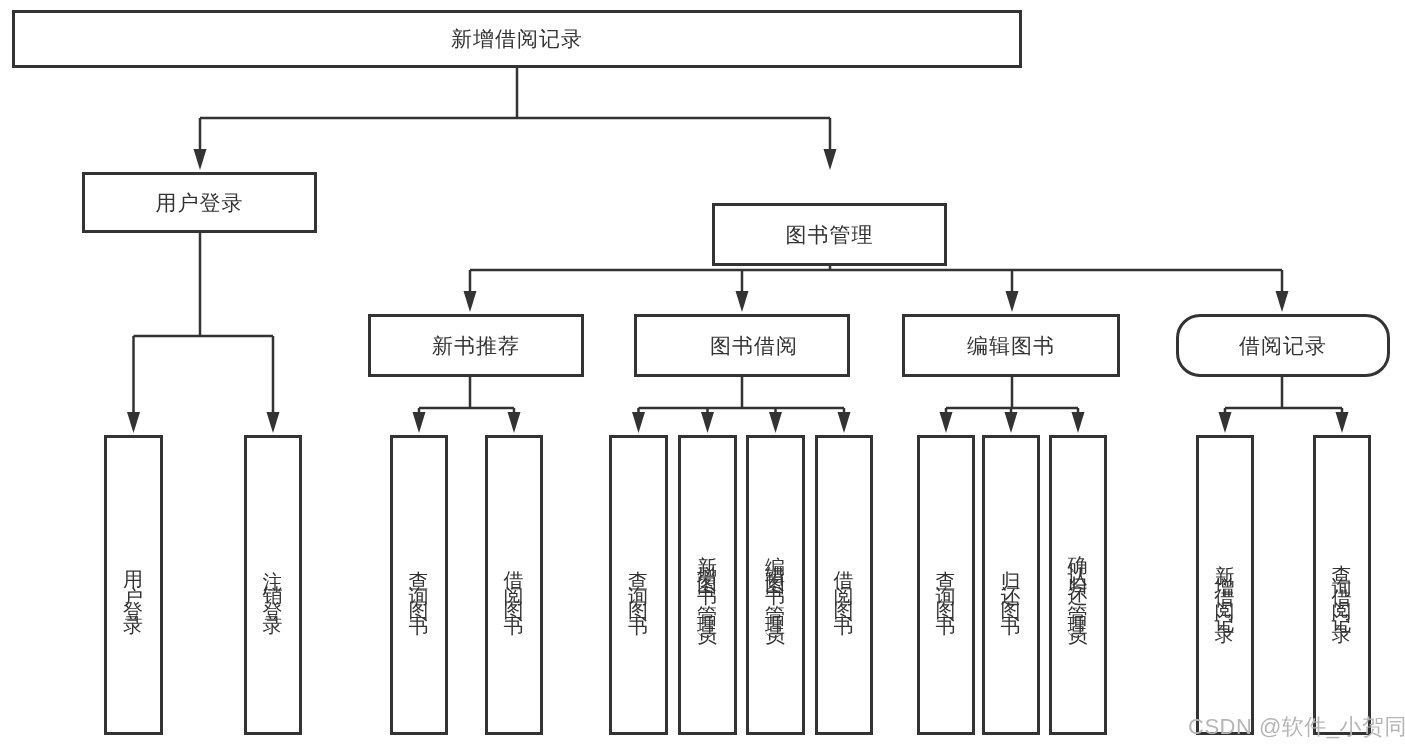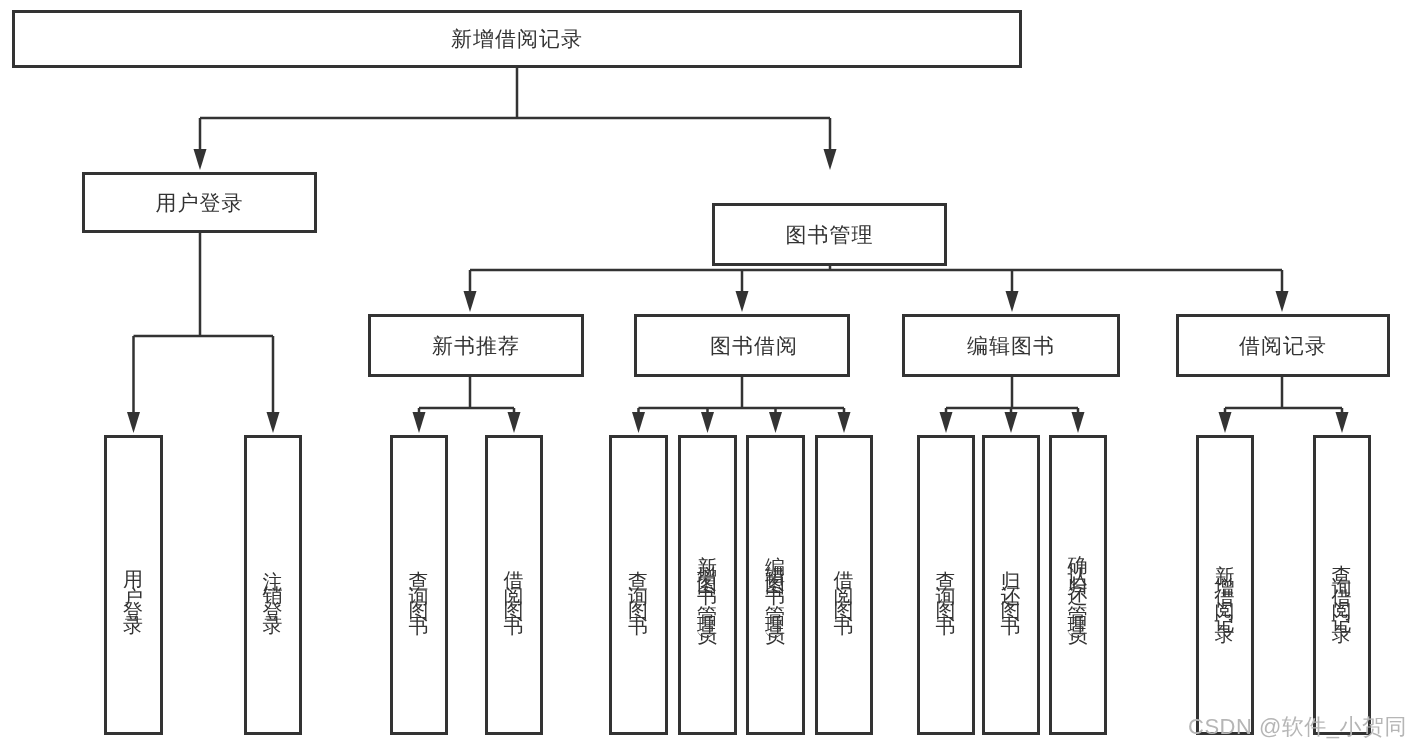--- a/index.html
+++ b/index.html
@@ -48,21 +48,21 @@
   .sp6 .vtext { letter-spacing: 12px; }
   .sp9 .vtext { letter-spacing: 10px; }
 
   
   #n-root { left: 12px;  top: 10px;  width: 1010px; height: 58px; }
   #n-l2-0 { left: 82px;  top: 172px; width: 235px;  height: 61px; }
   #n-l2-1 { left: 712px; top: 171px; width: 235px;  height: 63px; margin-top: 32px; }
   #n-l3-0 { left: 368px;  top: 314px; width: 216px; height: 63px; }
   #n-l3-1 { left: 634px;  top: 314px; width: 216px; height: 63px; padding-left: 24px; }
   #n-l3-2 { left: 902px;  top: 314px; width: 218px; height: 63px; }
-  #n-l3-3 { left: 1176px; top: 314px; width: 214px; height: 63px; }
+  #n-l3-3 { left: 1176px; top: 314px; width: 214px; height: 63px; border-radius: 24px; }
 
   .leaf { top: 435px; height: 300px; width: 58px; }
   #n-g1-0 { left: 104px; width: 59px; }
   #n-g1-1 { left: 244px; }
   #n-g2-0 { left: 390px; }
   #n-g2-1 { left: 485px; }
   #n-g3-0 { left: 609px; width: 59px; }
   #n-g3-1 { left: 678px; width: 59px; }
   #n-g3-2 { left: 746px; width: 59px; }
   #n-g3-3 { left: 815px; }

